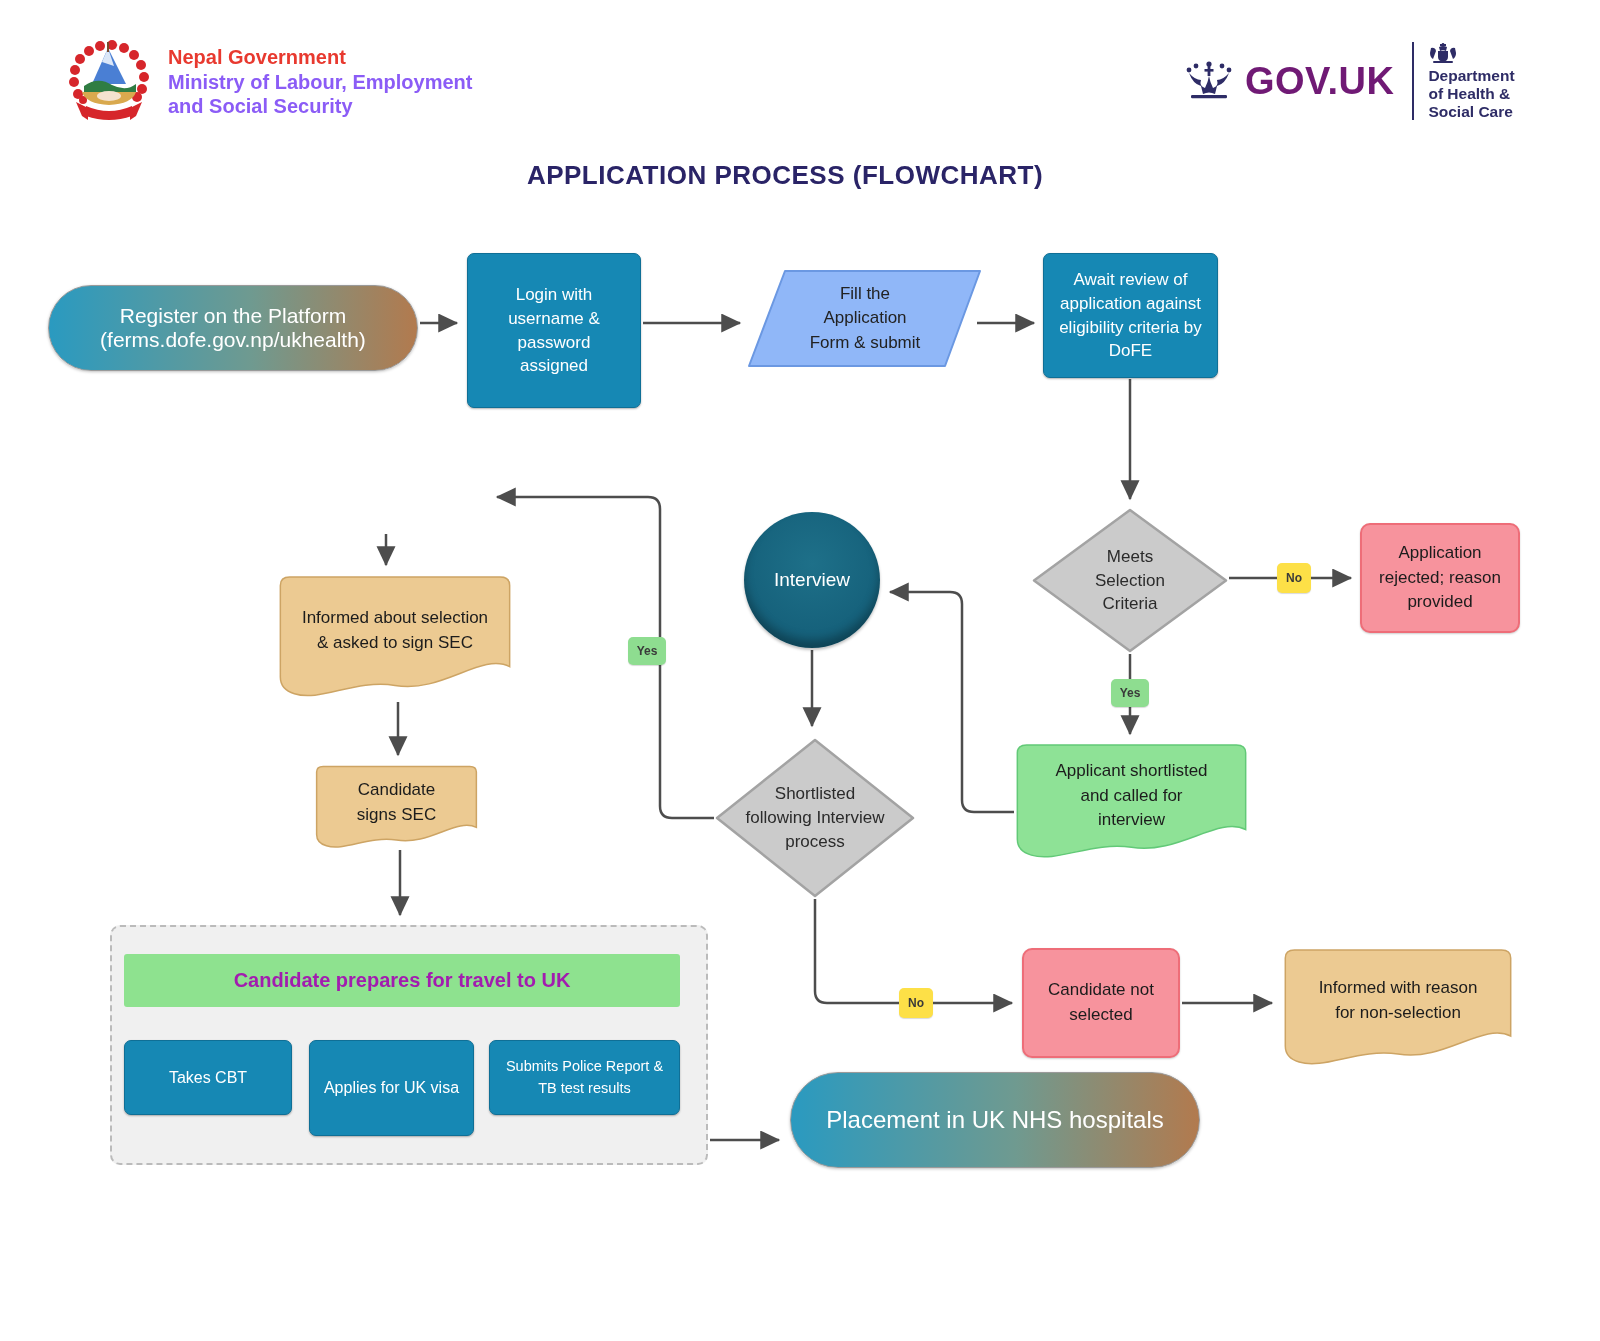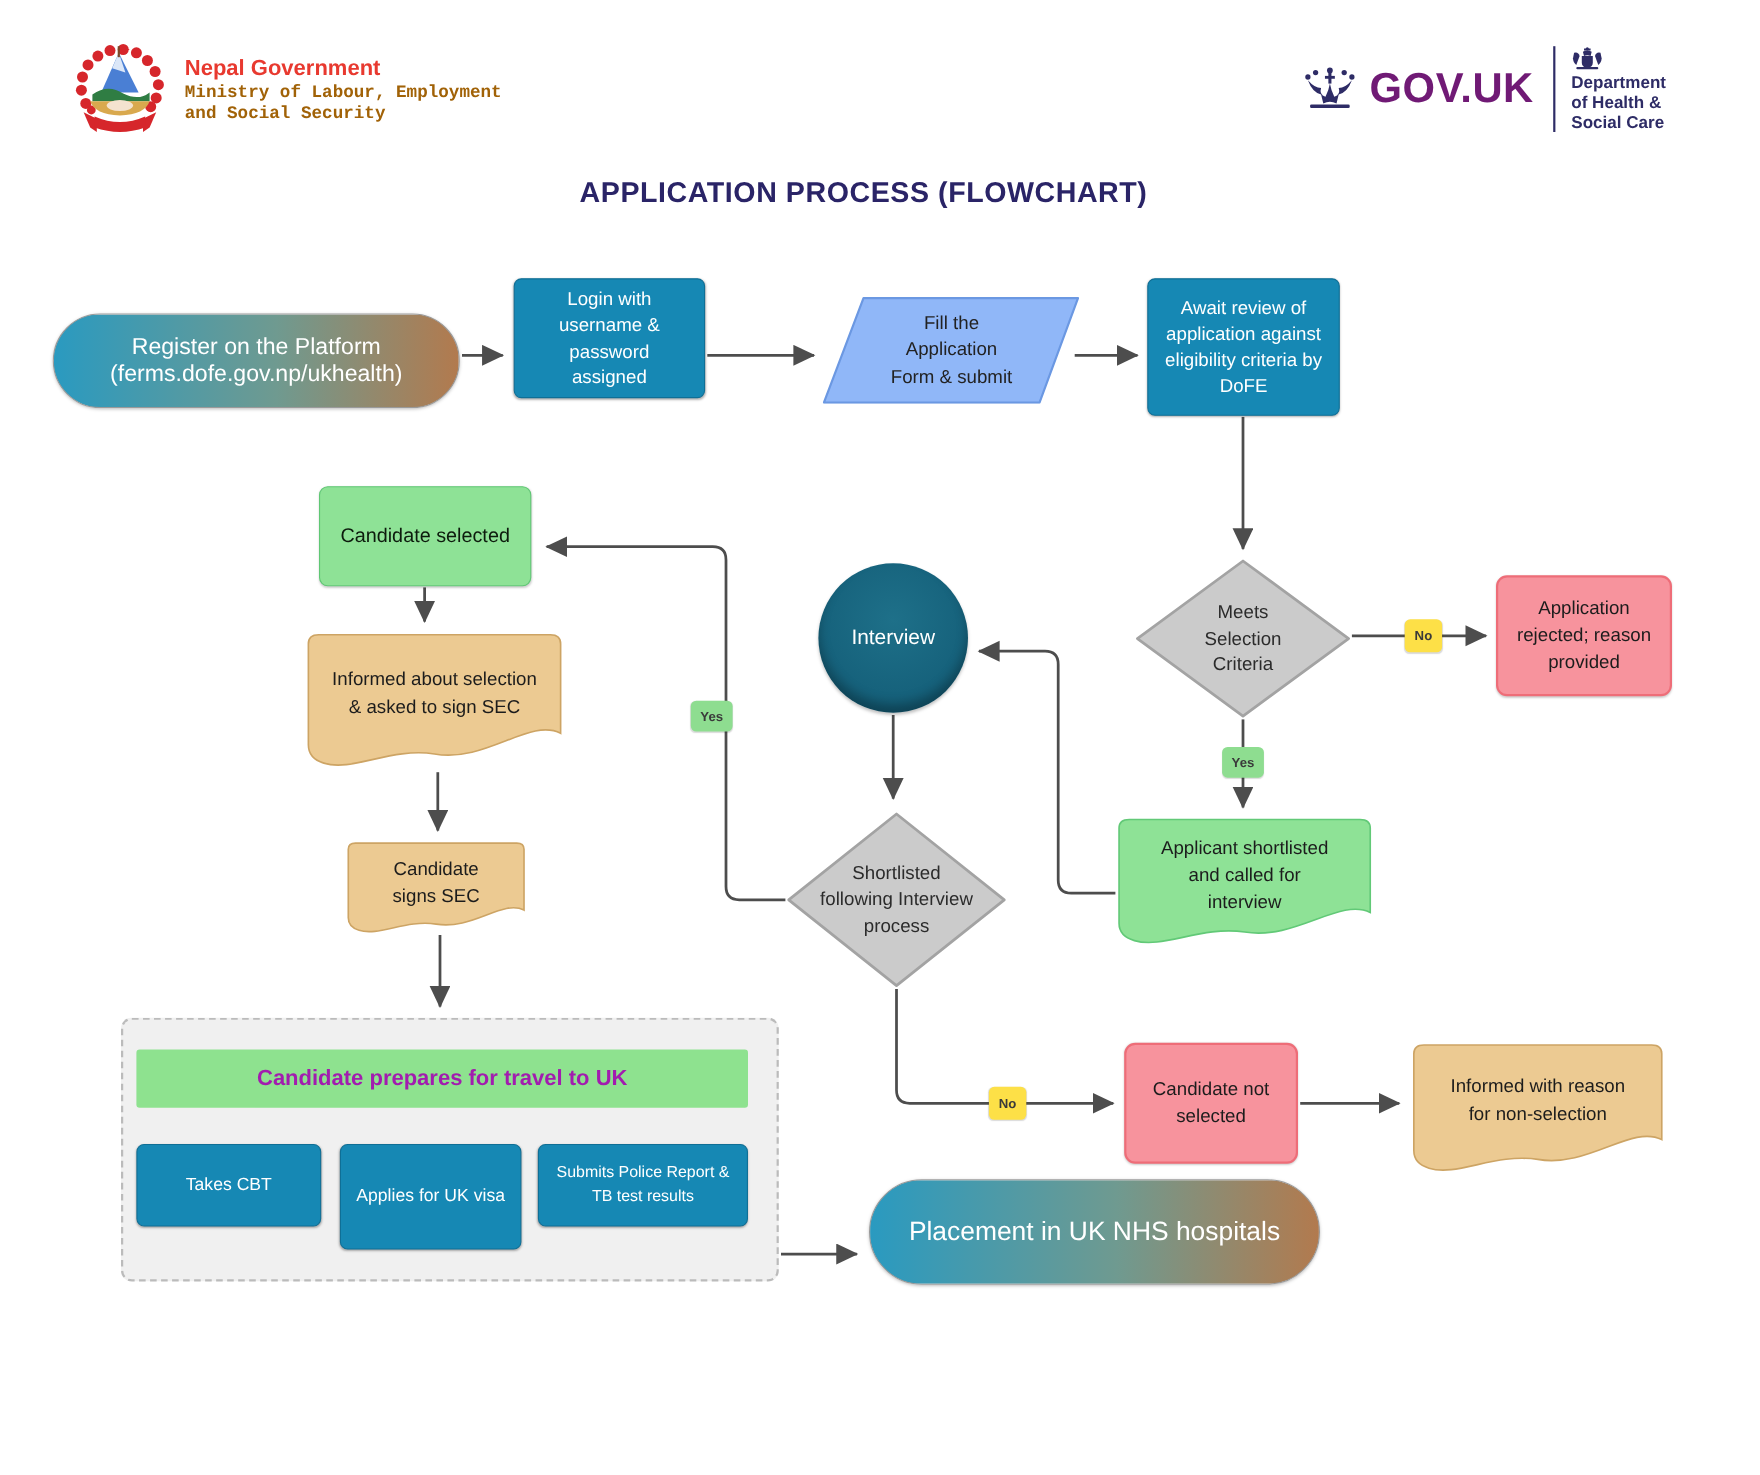--- a/index.html
+++ b/index.html
@@ -3,21 +3,21 @@
 <meta charset="utf-8">
 <style>
   html,body{margin:0;padding:0;background:#ffffff;}
   #canvas{position:relative;width:1600px;height:1341px;background:#ffffff;
           font-family:"Liberation Sans","DejaVu Sans",sans-serif;overflow:hidden;}
 
   
   .hdr-nepal{position:absolute;left:62px;top:36px;display:flex;align-items:center;gap:14px;}
   .nepal-text{line-height:1.22;}
   .nepal-title{color:#e8392f;font-weight:700;font-size:20px;}
-  .nepal-ministry{color:#a16207;font-weight:700;font-size:16px;white-space:pre-line;font-family:Liberation Mono, monospace;}
+  .nepal-ministry{color:#8b5cf6;font-weight:700;font-size:20px;white-space:pre-line;}
   .hdr-govuk{position:absolute;left:1183px;top:42px;display:flex;align-items:center;color:#2e2c66;}
   .govuk-word{font-size:38px;font-weight:800;letter-spacing:0.5px;margin-left:10px;color:#701a75;}
   .govuk-divider{width:2px;height:78px;background:#2e2c66;margin:0 14px 0 18px;}
   .dept-block{display:flex;flex-direction:column;line-height:1.15;}
   .dept-name{font-size:15.5px;font-weight:700;color:#2e2c66;white-space:pre-line;margin-top:3px;}
 
   .page-title{position:absolute;left:0;top:160px;width:1570px;text-align:center;
               font-size:26px;font-weight:800;color:#2a2467;letter-spacing:0.5px;}
 
   
@@ -154,21 +154,21 @@
       <path d="M 815 899 L 815 991 Q 815 1003 827 1003 L 1012 1003"></path>
       <path d="M 1182 1003 H 1272"></path>
     </g>
   </svg>
 
   <div class="node pill" style="left:48px;top:285px;width:370px;height:86px;font-size:21px;">
     <div class="lines">Register on the Platform
 (ferms.dofe.gov.np/ukhealth)</div>
   </div>
 
-  <div class="node proc" style="left:467px;top:253px;width:174px;height:109px;">
+  <div class="node proc" style="left:467px;top:253px;width:174px;height:155px;">
     <div class="lines">Login with
 username &amp;
 password
 assigned</div>
   </div>
 
   <div class="node" style="left:748px;top:270px;width:234px;height:97px;font-size:17px;color:#222;line-height:1.45;">
     <svg class="shape-svg" viewBox="0 0 234 97" preserveAspectRatio="none">
       <polygon points="37,1 232,1 197,96 1,96" fill="#90b7f8" stroke="#6b98e2" stroke-width="2" stroke-linejoin="round"></polygon>
     </svg>
@@ -220,23 +220,20 @@
     <svg class="shape-svg" viewBox="0 0 200 160">
       <polygon points="100,2 198,80 100,158 2,80" fill="#cbcbcb" stroke="#a3a3a3" stroke-width="2.5" stroke-linejoin="round"></polygon>
     </svg>
     <div class="shape-txt">Shortlisted
 following Interview
 process</div>
   </div>
 
   <div class="chip chip-yes" style="left:628px;top:637px;width:38px;height:28px;">Yes</div>
 
-  <div class="node green-box" style="left:290px;top:442px;width:193px;height:91px;">
-    <div class="lines">Candidate selected</div>
-  </div>
 
   <div class="node doc" style="left:278px;top:575px;width:234px;height:125px;">
     <svg class="shape-svg" viewBox="0 0 100 60" preserveAspectRatio="none">
       <path d="M 5 1 L 95 1 Q 99 1 99 5 L 99 44 C 87 37 70 57 50 53 C 33 50 18 61 7 57 Q 1 55 1 49 L 1 5 Q 1 1 5 1 Z" fill="#ecca92" stroke="#cda464" stroke-width="1.5" vector-effect="non-scaling-stroke"></path>
     </svg>
     <div class="shape-txt" style="padding-bottom:14px;">Informed about selection
 &amp; asked to sign SEC</div>
   </div>
 
   <div class="node doc" style="left:315px;top:765px;width:163px;height:85px;">

